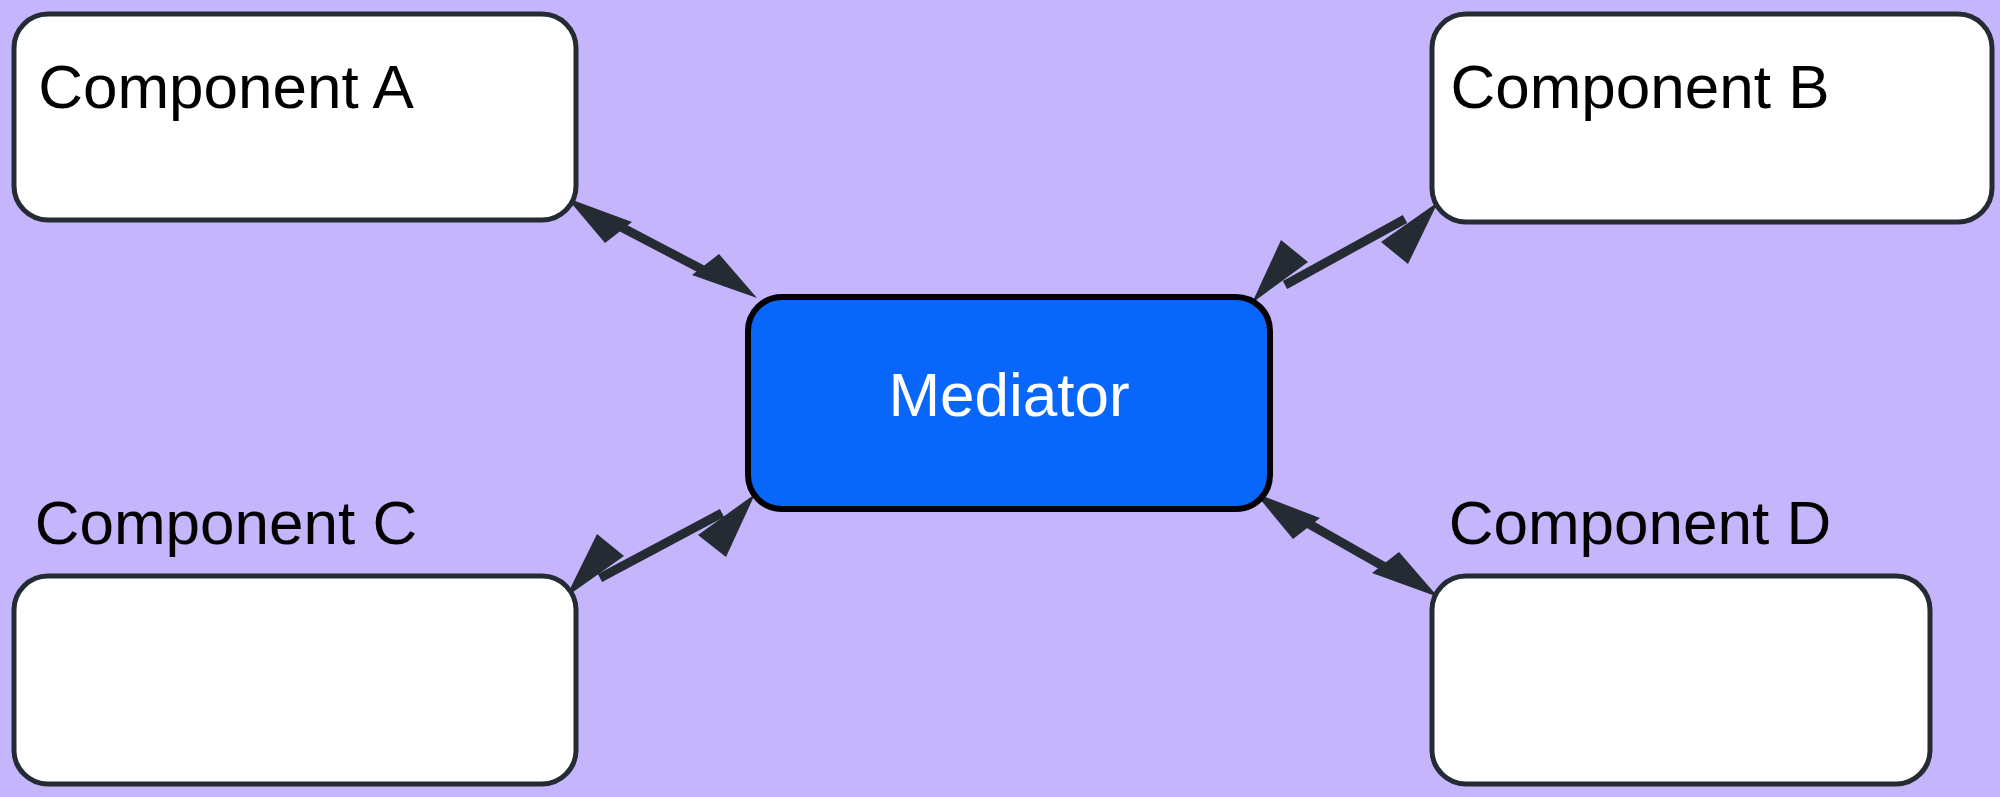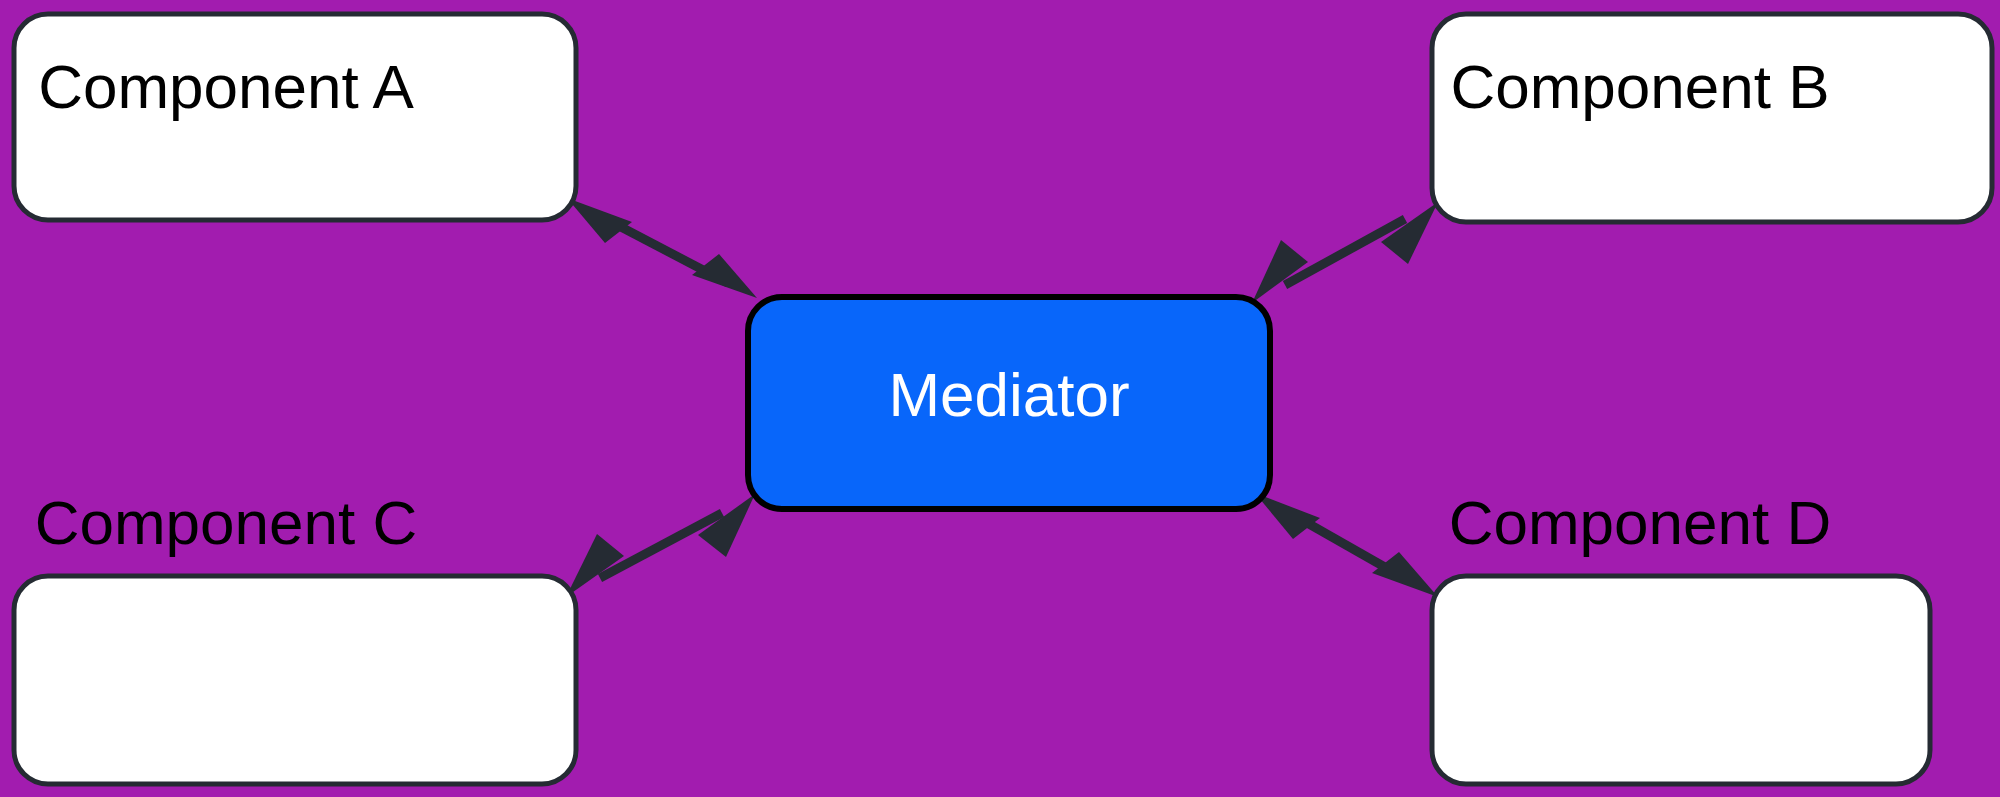--- a/index.html
+++ b/index.html
@@ -56,21 +56,21 @@
     fill: none;
   }
   .connector-head {
     fill: #252b33;
     stroke: none;
   }
 </style>
 </head>
 <body>
 
-<div id="diagram-root" style="background: #a21caf;">
+<div id="diagram-root" style="background: #c4b5fd;">
   <svg id="diagram-canvas" viewBox="0 0 2000 797" xmlns="http://www.w3.org/2000/svg">
 
     <g>
       <line class="connector" x1="600" y1="216" x2="728" y2="283" stroke="#252b33"></line>
       <polygon class="connector-head" points="567,198 632,222 605,243" fill="#252b33"></polygon>
       <polygon class="connector-head" points="757,298 692,275 719,254" fill="#252b33"></polygon>
     </g>
 
     <g>
       <line class="connector" x1="1285" y1="285" x2="1405" y2="219" stroke="#252b33"></line>

